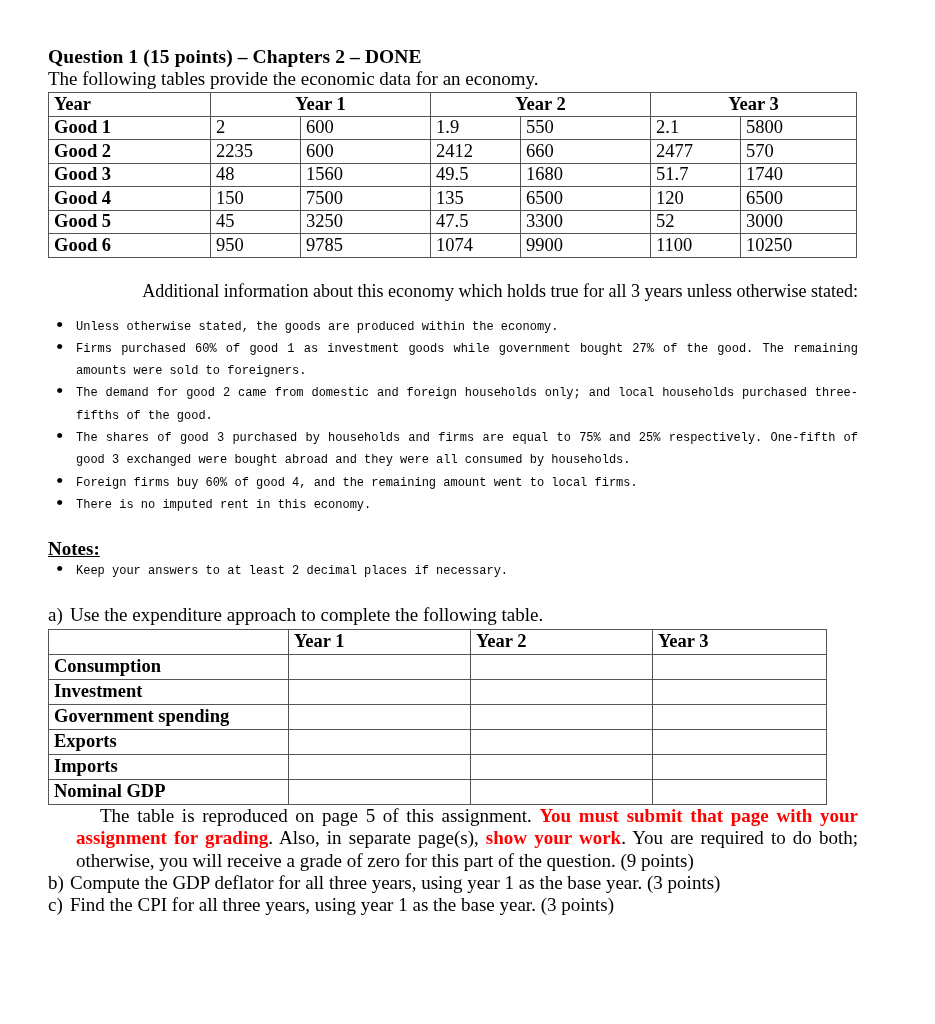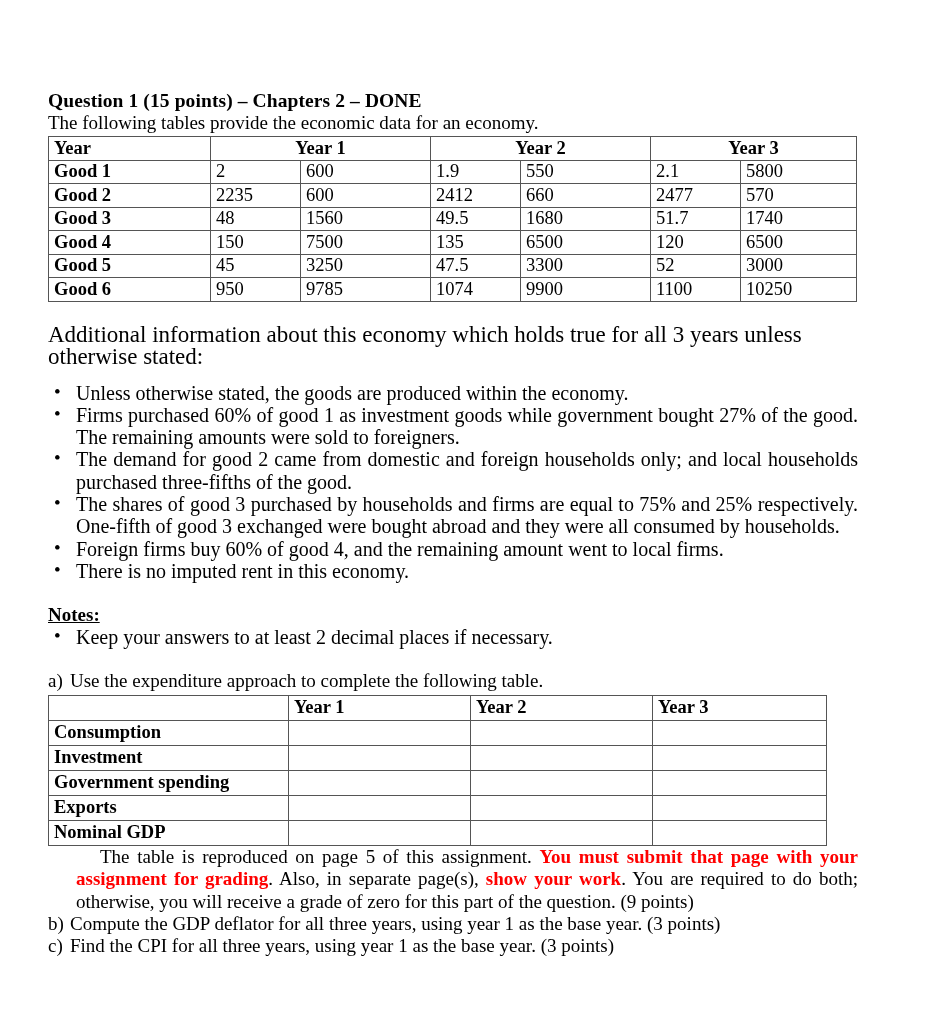--- a/index.html
+++ b/index.html
@@ -13,21 +13,20 @@
     font-family: "Liberation Serif", "DejaVu Serif", serif;
     color: #000000;
     overflow: hidden;
   }
   .page {
     position: relative;
     width: 935px;
     height: 825px;
     padding: 0;
     box-sizing: border-box;
-    margin-top: 44px;
   }
   .content {
     position: absolute;
     left: 48px;
     top: 46px;
     width: 810px;
   }
 
   .q-title {
     font-size: 19.5px;
@@ -72,38 +71,40 @@
   }
   #data-table .sub-hdr {
     font-weight: bold;
   }
   #data-table .good-label {
     font-weight: bold;
   }
 
   
   .para {
-    font-size: 23px;
+    font-size: 18px;
     line-height: 22px;
+    text-align: right;
   }
   .spacer-lg { height: 22px; }
   .spacer-md { height: 14px; }
 
   ul.bullets {
     list-style: none;
     margin: 0;
     padding: 0;
   }
   ul.bullets > li {
     position: relative;
     padding-left: 28px;
-    font-size: 20px;
+    font-size: 12px;
     line-height: 22.3px;
     text-align: justify;
     text-justify: inter-word;
+    font-family: Liberation Mono, monospace;
   }
   ul.bullets > li::before {
     content: "\2022";
     position: absolute;
     left: 6px;
     top: -1px;
     font-size: 19px;
   }
   ul.bullets > li.nojust {
     text-align: left;
@@ -303,20 +304,26 @@
           <td></td>
           <td></td>
         </tr>
         <tr>
           <td class="row-label">Exports</td>
           <td></td>
           <td></td>
           <td></td>
         </tr>
         <tr>
+          <td class="row-label">Imports</td>
+          <td></td>
+          <td></td>
+          <td></td>
+        </tr>
+        <tr>
           <td class="row-label">Nominal GDP</td>
           <td></td>
           <td></td>
           <td></td>
         </tr>
       </tbody>
     </table>
 
     <div class="note-para first-indent">
       <span>The table is reproduced on page 5 of this assignment.  </span><span class="red">You must submit that page with your assignment for grading</span><span>.  Also, in separate page(s), </span><span class="red">show your work</span><span>.  You are required to do both; otherwise, you will receive a grade of zero for this part of the question.  (9 points)</span>

